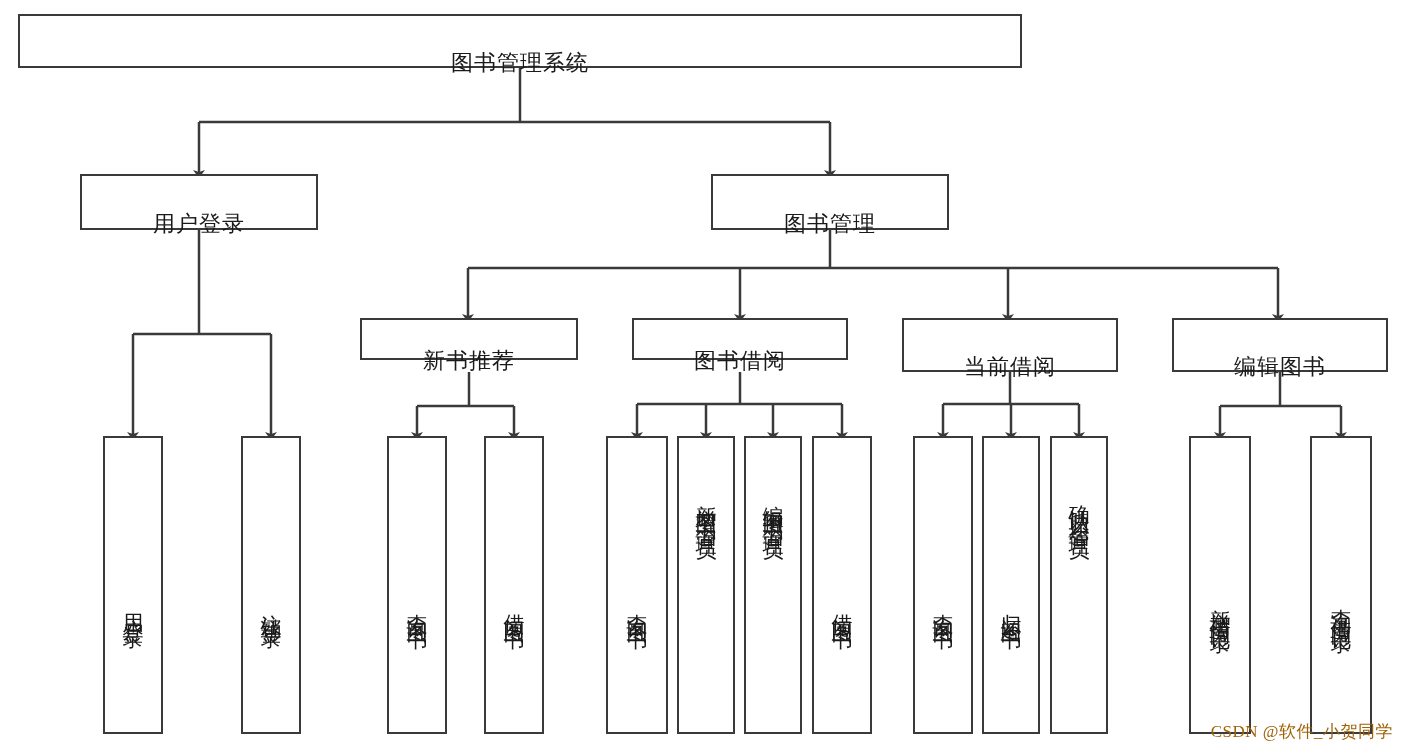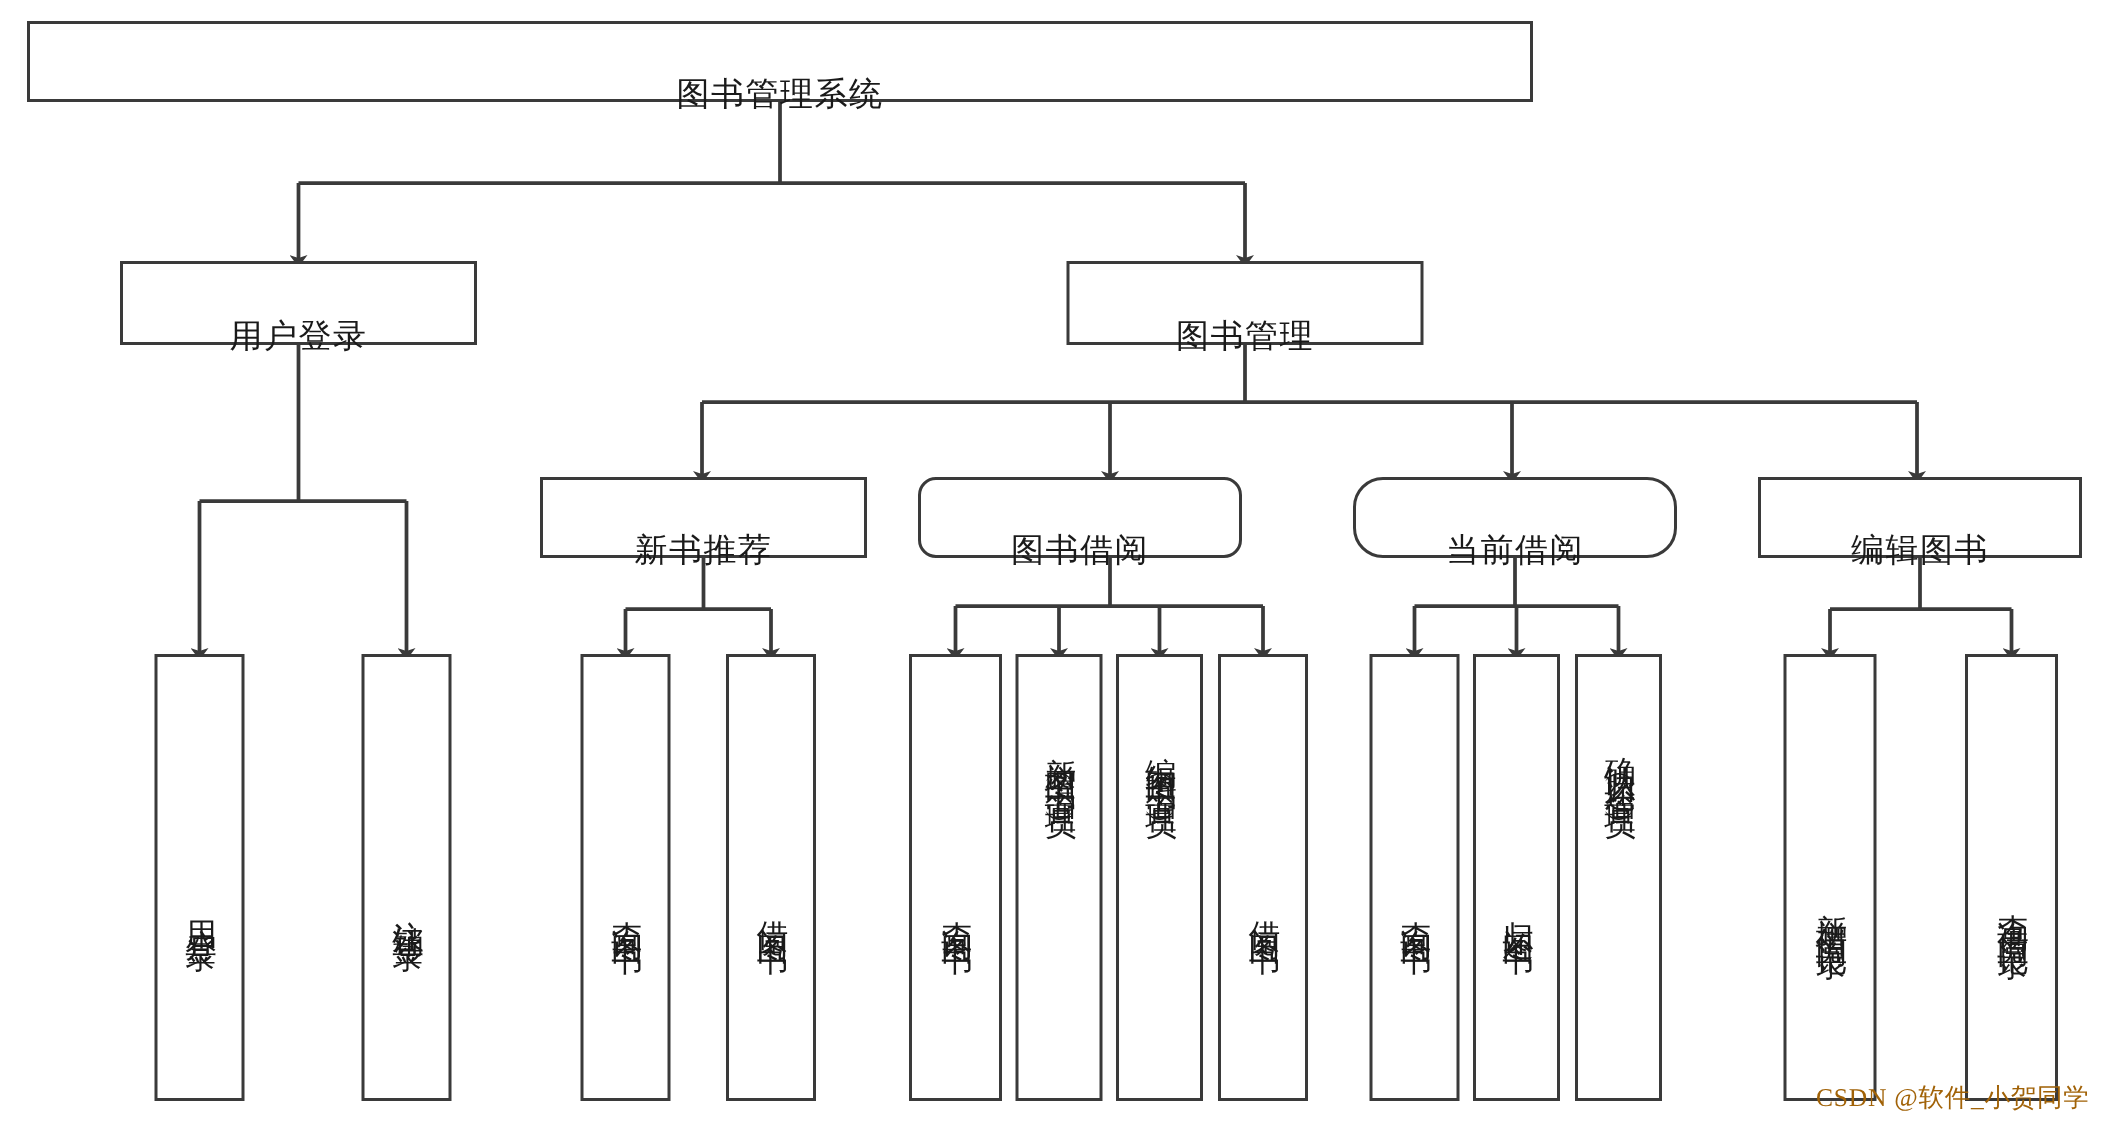--- a/index.html
+++ b/index.html
@@ -119,27 +119,27 @@
   <div id="nodes">
       <div class="node horizontal" style="left: 18px; top: 14px; width: 1004px; height: 54px;">
         <span class="node-label">图书管理系统</span>
       </div>
       <div class="node horizontal" style="left: 80px; top: 174px; width: 238px; height: 56px;">
         <span class="node-label">用户登录</span>
       </div>
       <div class="node horizontal" style="left: 711px; top: 174px; width: 238px; height: 56px; font-family: Liberation Mono, monospace;">
         <span class="node-label">图书管理</span>
       </div>
-      <div class="node horizontal" style="left: 360px; top: 318px; width: 218px; height: 54px;">
+      <div class="node horizontal" style="left: 360px; top: 318px; width: 218px; height: 42px;">
         <span class="node-label">新书推荐</span>
       </div>
-      <div class="node horizontal" style="left: 612px; top: 318px; width: 216px; height: 54px; border-radius: 12px;">
+      <div class="node horizontal" style="left: 632px; top: 318px; width: 216px; height: 42px;">
         <span class="node-label">图书借阅</span>
       </div>
-      <div class="node horizontal" style="left: 902px; top: 318px; width: 216px; height: 54px; border-radius: 20px;">
+      <div class="node horizontal" style="left: 902px; top: 318px; width: 216px; height: 54px;">
         <span class="node-label">当前借阅</span>
       </div>
       <div class="node horizontal" style="left: 1172px; top: 318px; width: 216px; height: 54px;">
         <span class="node-label">编辑图书</span>
       </div>
       <div class="node vertical" style="left: 103px; top: 436px; width: 60px; height: 298px;">
         <span class="node-label">用户登录</span>
       </div>
       <div class="node vertical" style="left: 241px; top: 436px; width: 60px; height: 298px;">
         <span class="node-label">注销登录</span>

